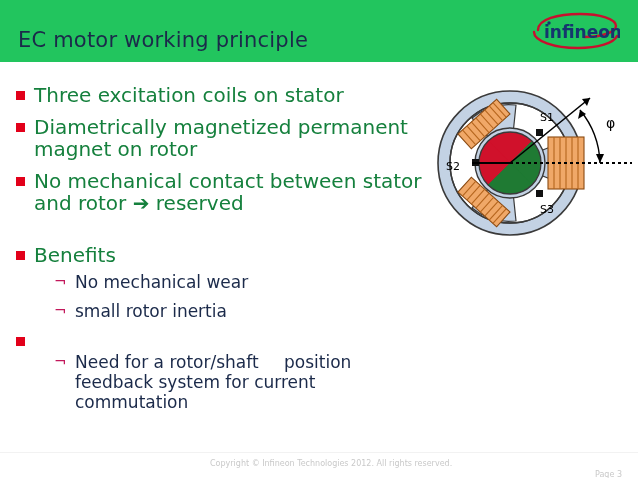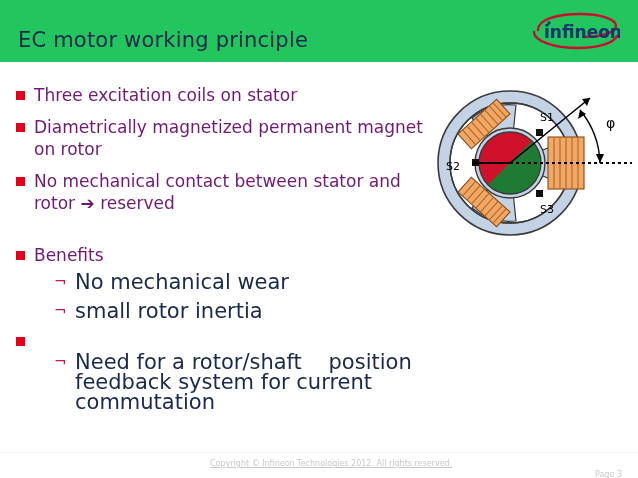--- a/index.html
+++ b/index.html
@@ -57,44 +57,44 @@
   }
   .bullet .sq {
     flex: 0 0 auto;
     width: 9px;
     height: 9px;
     background: #e2001a;
     margin-top: 7px;
     margin-right: 9px;
   }
   .bullet .btxt {
-    font-size: 17px;
+    font-size: 20px;
     line-height: 22px;
-    color: #701a75;
+    color: #15803d;
   }
   .bullet.tight { margin-bottom: 6px; }
   .bullet.gap-top { margin-top: 30px; }
 
   .sub {
     display: flex;
     align-items: flex-start;
     margin-left: 38px;
     margin-bottom: 9px;
   }
   .sub .neg {
     flex: 0 0 auto;
     width: 14px;
     margin-top: 0px;
     margin-right: 7px;
     color: #c2185b;
     font-size: 15px;
     line-height: 20px;
   }
   .sub .stxt {
-    font-size: 21px;
+    font-size: 17px;
     line-height: 20px;
     color: #1b2a4a;
   }
   .sub .stxt b { font-weight: normal; margin-left: 20px; }
 
   .arrow-glyph { font-weight: bold; }
 
   
   .diagram {
     position: absolute;
@@ -114,21 +114,20 @@
     height: 1px;
     background: #f2f2f2;
   }
   .footer-copy {
     position: absolute;
     left: 210px;
     top: 459px;
     font-size: 8px;
     color: #c9c9c9;
     white-space: nowrap;
-    text-decoration: underline;
   }
   .footer-page {
     position: absolute;
     right: 16px;
     top: 470px;
     font-size: 8px;
     color: #c9c9c9;
     white-space: nowrap;
   }
 </style>

